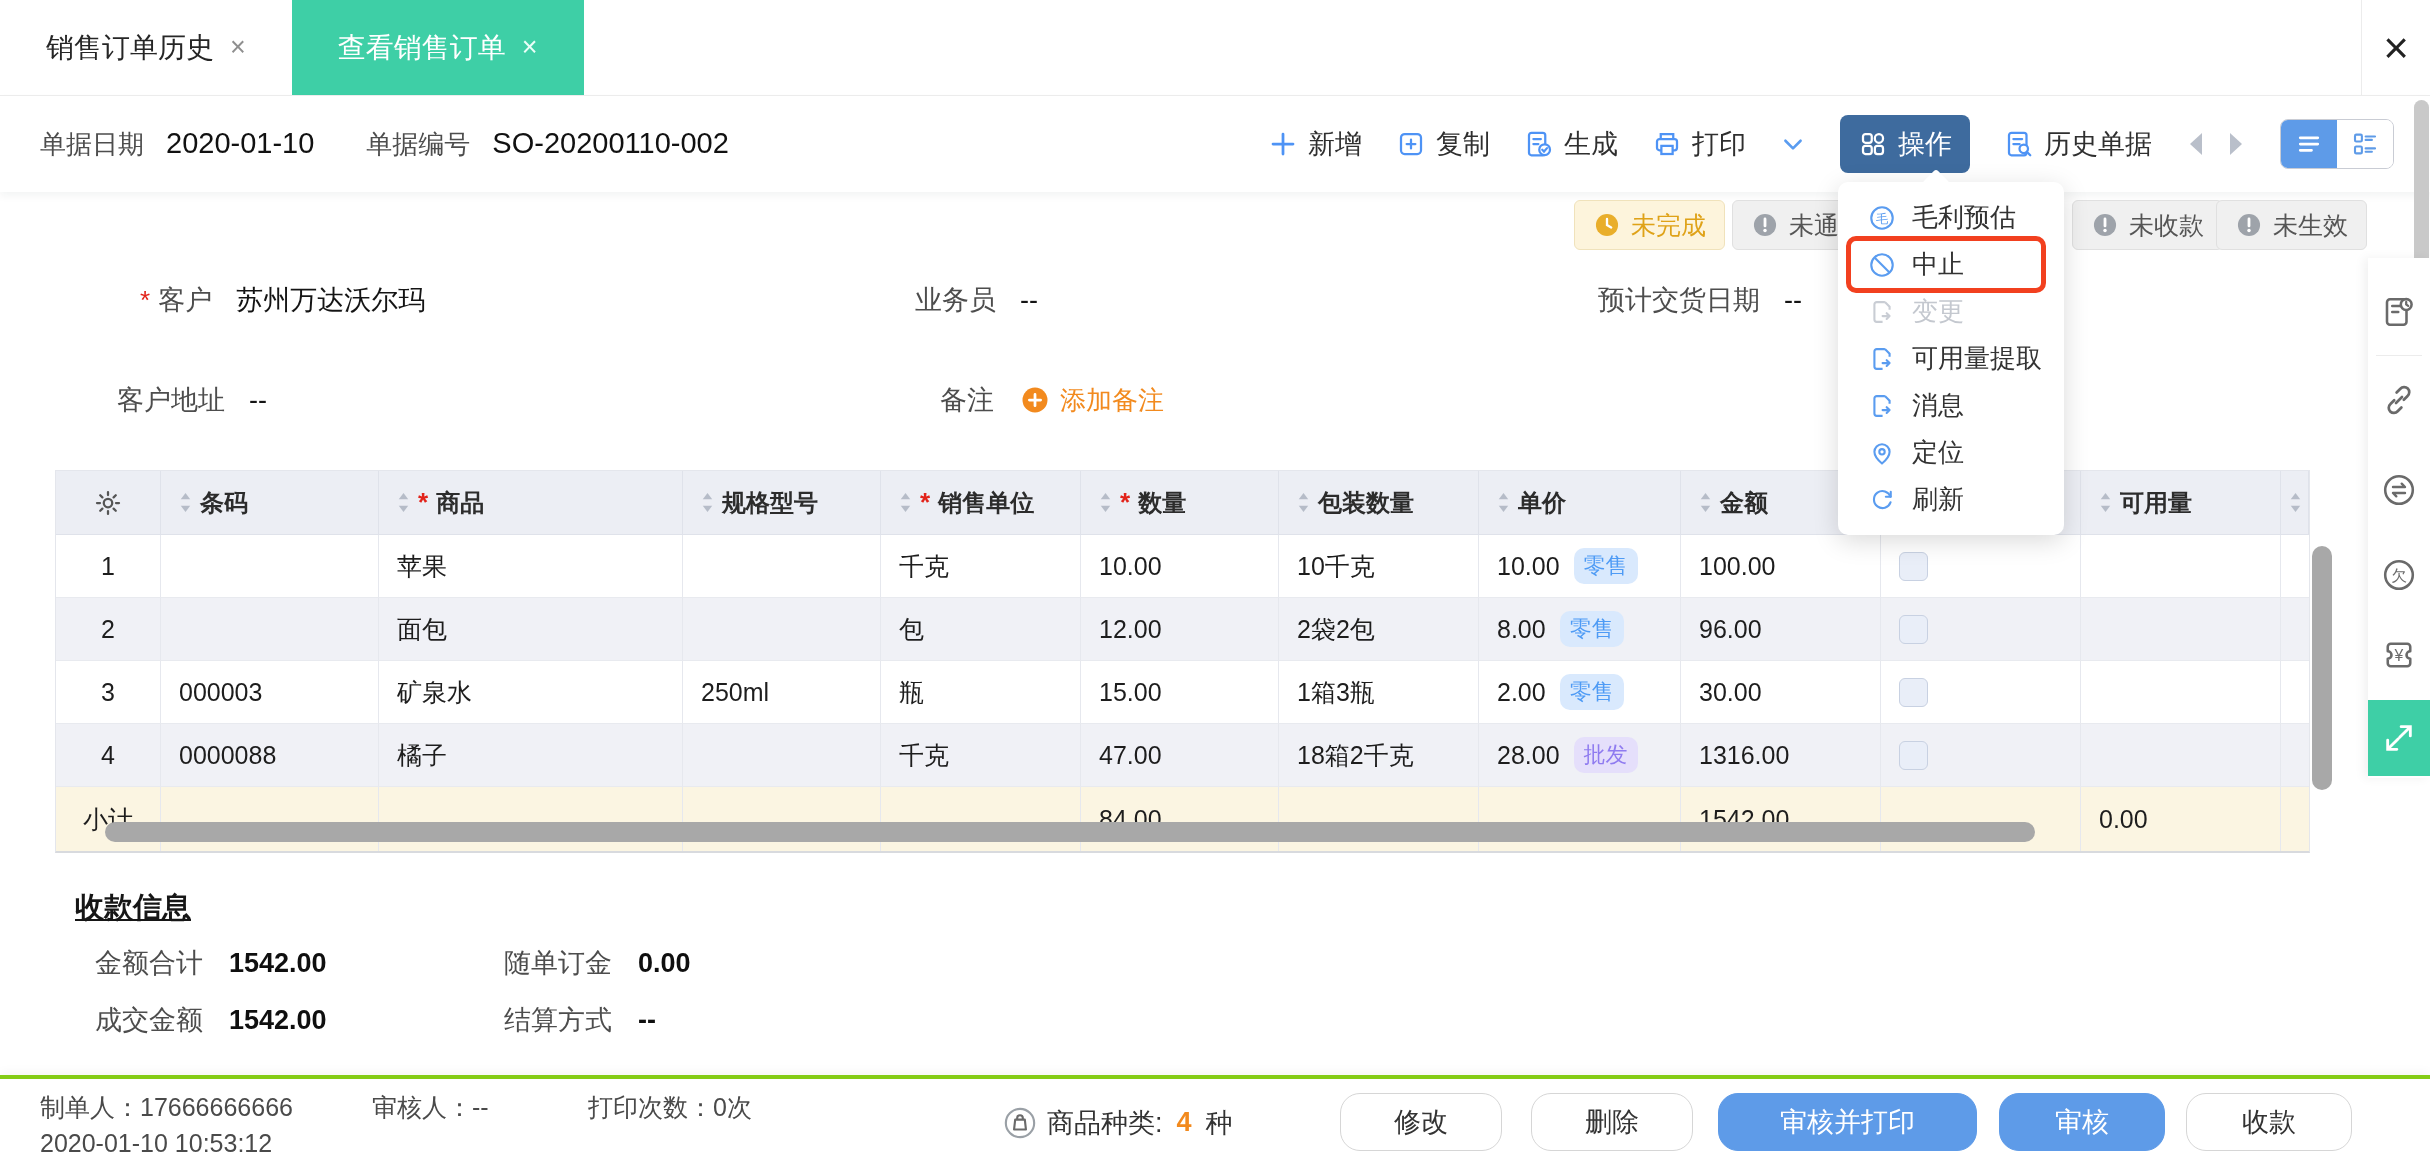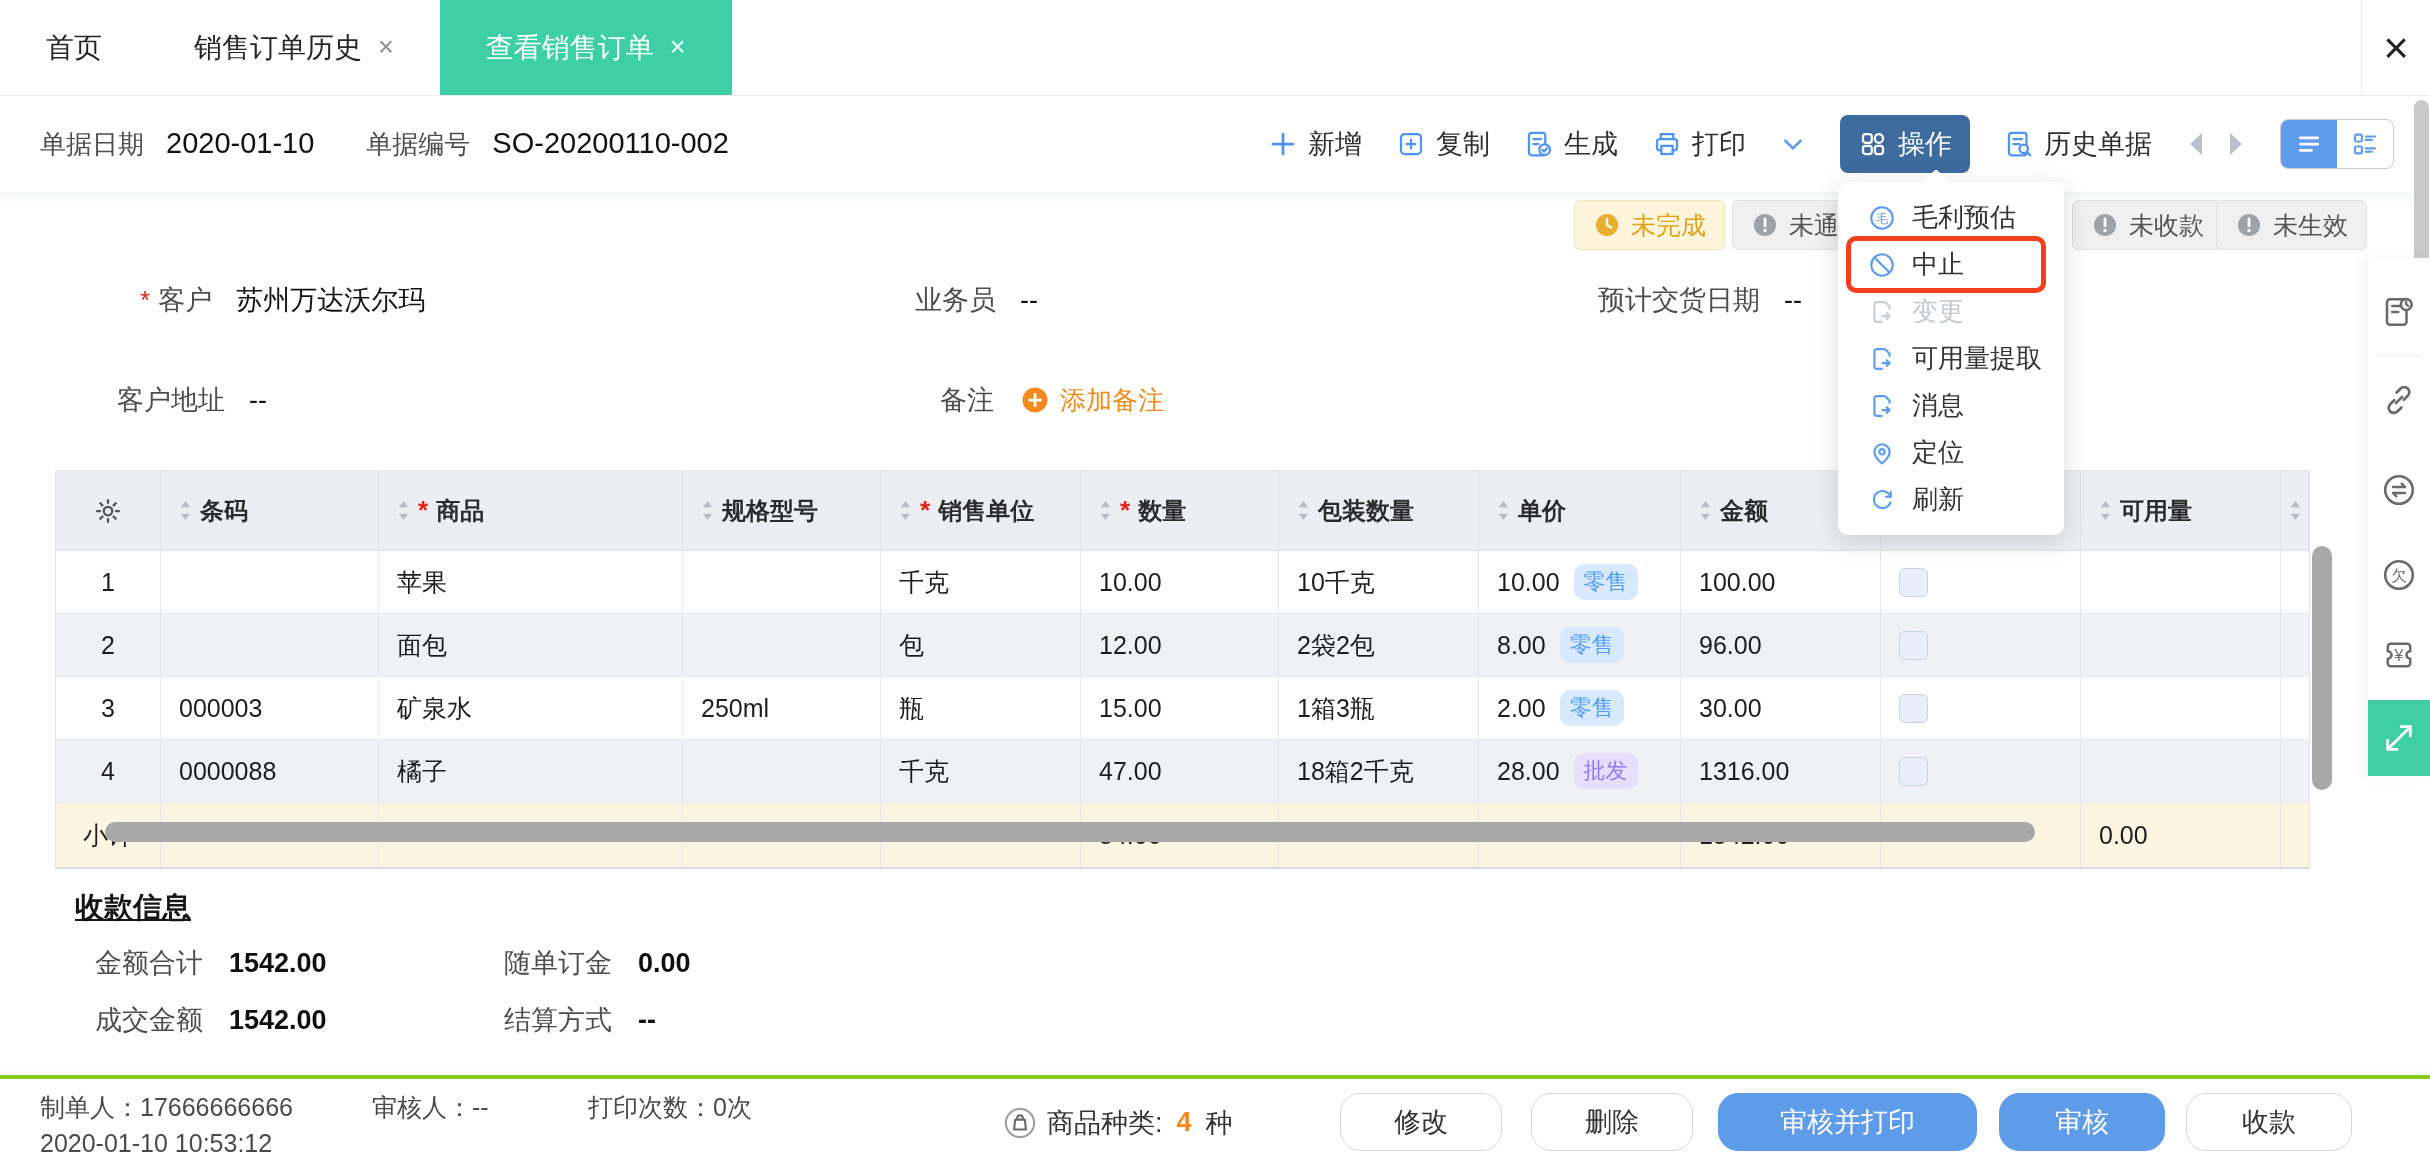--- a/index.html
+++ b/index.html
@@ -52,21 +52,21 @@
   .star{color:#e2231a;margin-right:8px;font-size:26px;}
   .addnote{display:flex;align-items:center;gap:10px;color:#f28a1e;margin-left:26px;cursor:pointer;font-size:26px;}
   .addnote svg{width:30px;height:30px;}
 
   
   .table{position:absolute;left:55px;top:470px;width:2253px;border:1px solid #e4e6ec;border-bottom:2px solid #d8dade;box-sizing:content-box;background:#fff;}
   .trow{display:grid;grid-template-columns:105px 218px 304px 198px 200px 198px 200px 202px 200px 200px 200px 28px;}
   .cell{display:flex;align-items:center;padding-left:18px;border-right:1px solid #e6e8ee;border-bottom:1px solid #e8eaef;
     font-size:25px;color:#1d1d1d;box-sizing:border-box;overflow:hidden;white-space:nowrap;}
   .cell:last-child{border-right:none;}
-  .thead .cell{height:80px;background:#eceef4;font-weight:700;color:#2c2c2c;font-size:24px;border-right:1px solid #dfe2ea;border-bottom:1px solid #dfe2ea;}
+  .thead .cell{height:64px;background:#eceef4;font-weight:700;color:#2c2c2c;font-size:24px;border-right:1px solid #dfe2ea;border-bottom:1px solid #dfe2ea;}
   .tbody .cell{height:63px;}
   .r-even .cell{background:#f0f1f6;}
   .sub .cell{height:64px;background:#fbf5e2;font-weight:500;border-bottom:none;}
   .c-center{justify-content:center;padding-left:0;}
   .sort{width:13px;height:21px;margin-right:8px;flex:none;}
   .gear{width:30px;height:30px;color:#555;}
   .tag{margin-left:14px;padding:3px 10px;border-radius:10px;font-size:22px;font-weight:500;}
   .tag[data-type="retail"]{background:#d9e9fd;color:#4e9bf5;}
   .tag[data-type="wholesale"]{background:#e5dffb;color:#8f7bf0;}
   .cbx{width:27px;height:27px;border-radius:6px;border:1px solid #c8d1e2;background:#e9eef8;cursor:pointer;}
@@ -117,23 +117,20 @@
   .hlbox{position:absolute;left:8px;top:54px;width:200px;height:57px;border:5px solid #f2401f;
     border-radius:10px;z-index:55;pointer-events:none;box-sizing:border-box;}
 </style>
 </head>
 <body>
 
 <div class="screen">
 
   <div class="tabbar">
     <div class="tab">
-      <span>首页</span>
-    </div>
-    <div class="tab">
       <span>销售订单历史</span>
       <span class="x">×</span>
     </div>
     <div class="tab active">
       <span>查看销售订单</span>
       <span class="x">×</span>
     </div>
     <div class="win-close">
       <span>×</span>
     </div>

